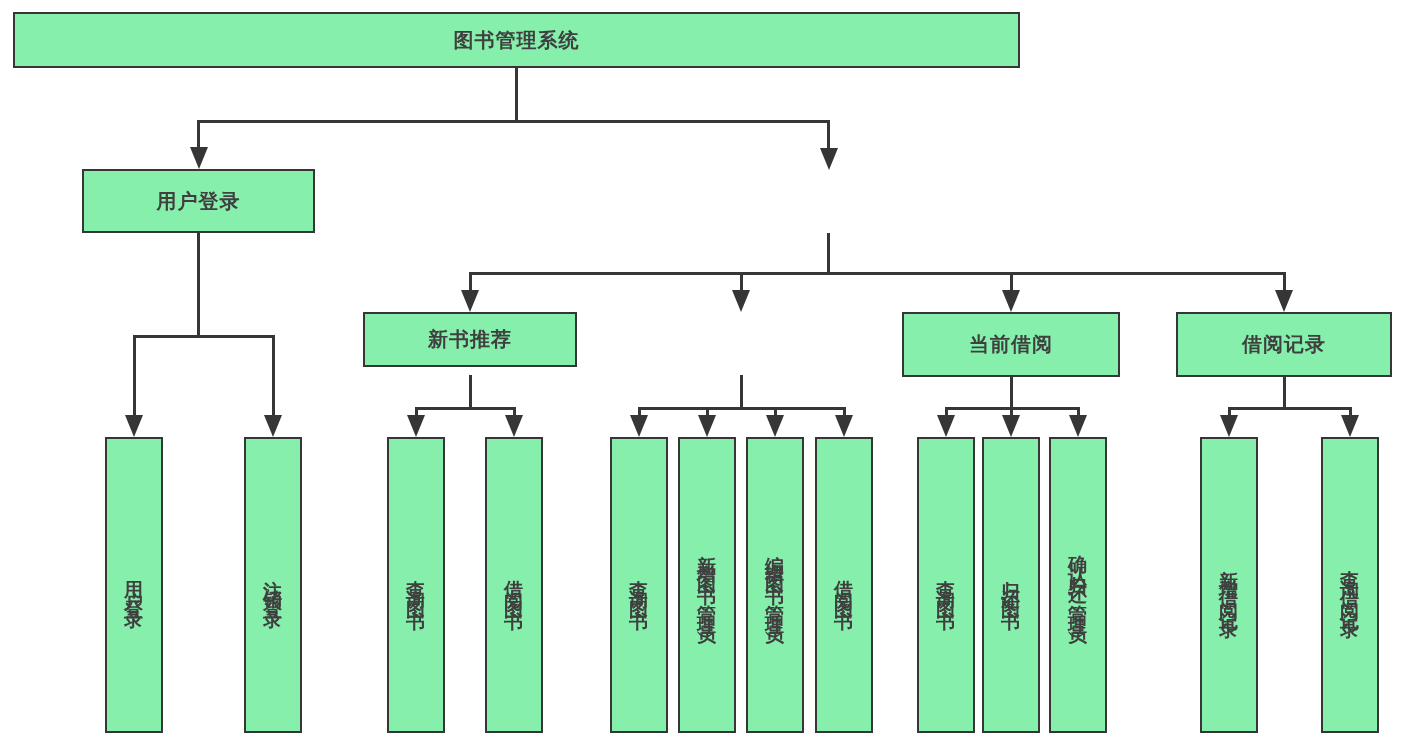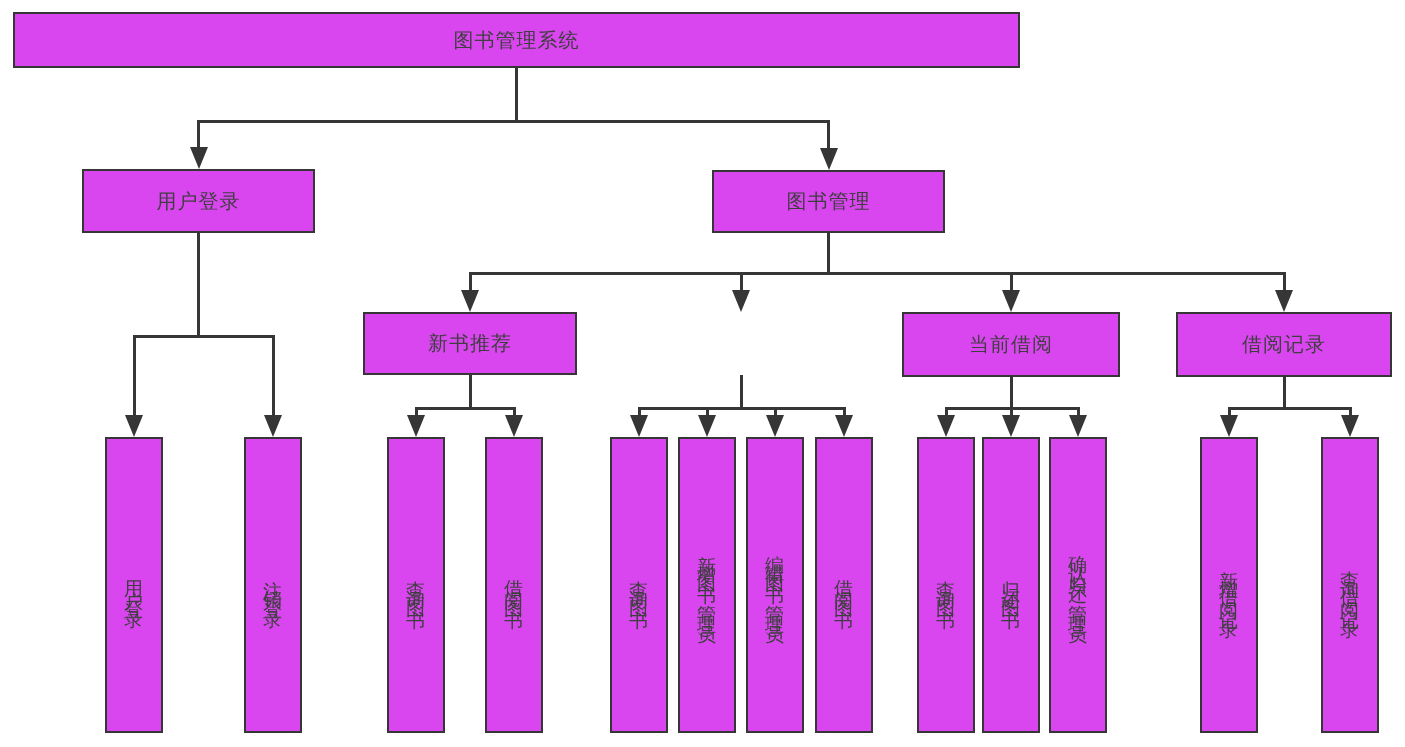--- a/index.html
+++ b/index.html
@@ -6,30 +6,31 @@
   #canvas {
     position: relative;
     width: 1405px;
     height: 747px;
     background: #ffffff;
     font-family: "Liberation Sans", "DejaVu Sans", sans-serif;
     overflow: hidden;
   }
   .box {
     position: absolute;
-    background: #d946ef;
+    background: #86efac;
     border: 2.5px solid #363636;
     box-sizing: border-box;
     display: flex;
     align-items: center;
     justify-content: center;
     color: #3f3f3f;
     font-size: 20px;
     letter-spacing: 1px;
     z-index: 2;
+    font-weight: bold;
   }
   .leaf { font-size: 19px; }
   .vtext {
     writing-mode: vertical-rl;
     text-orientation: mixed;
     letter-spacing: 10px;
     line-height: 1;
   }
   .vline { position: absolute; width: 3px; background: #363636; z-index: 1; }
   .hline { position: absolute; height: 3px; background: #363636; z-index: 1; }
@@ -59,41 +60,40 @@
   <div class="box" style="left:13px; top:12px; width:1007px; height:56px;">图书管理系统</div>
 
   <div class="vline" style="left:515px; top:68px; height:53px;"></div>
   <div class="hline" style="left:197px; top:120px; width:633px;"></div>
   <div class="vline" style="left:197px; top:120px; height:30px;"></div>
   <div class="arrow" style="left:189.5px; top:147px;"></div>
   <div class="vline" style="left:827px; top:120px; height:30px;"></div>
   <div class="arrow" style="left:819.5px; top:148px;"></div>
 
   <div class="box" style="left:82px; top:169px; width:233px; height:64px;">用户登录</div>
-  <div class="box" style="left:712px; top:170px; width:233px; height:63px;">图书管理</div>
 
   <div class="vline" style="left:197px; top:233px; height:103px;"></div>
   <div class="hline" style="left:132.5px; top:335px; width:142px;"></div>
   <div class="vline" style="left:132.5px; top:335px; height:82px;"></div>
   <div class="arrow" style="left:125px; top:415px;"></div>
   <div class="vline" style="left:271.5px; top:335px; height:82px;"></div>
   <div class="arrow" style="left:264px; top:415px;"></div>
 
   <div class="vline" style="left:827px; top:233px; height:41px;"></div>
   <div class="hline" style="left:468.5px; top:272px; width:817px;"></div>
   <div class="vline" style="left:468.5px; top:272px; height:20px;"></div>
   <div class="arrow" style="left:461px; top:290px;"></div>
   <div class="vline" style="left:739.5px; top:272px; height:20px;"></div>
   <div class="arrow" style="left:732px; top:290px;"></div>
   <div class="vline" style="left:1009.5px; top:272px; height:20px;"></div>
   <div class="arrow" style="left:1002px; top:290px;"></div>
   <div class="vline" style="left:1282.5px; top:272px; height:20px;"></div>
   <div class="arrow" style="left:1275px; top:290px;"></div>
 
-  <div class="box" style="left:363px; top:312px; width:214px; height:63px;text-align:center;">新书推荐</div>
+  <div class="box" style="left:363px; top:312px; width:214px; height:55px;text-align:center;">新书推荐</div>
   <div class="box" style="left:1176px; top:312px; width:216px; height:65px;">借阅记录</div>
   <div class="box" style="left:902px; top:312px; width:218px; height:65px;">当前借阅</div>
 
   <div class="vline" style="left:468.5px; top:375px; height:34px;"></div>
   <div class="hline" style="left:414.5px; top:407px; width:101px;"></div>
   <div class="vline" style="left:414.5px; top:407px; height:12px;"></div>
   <div class="arrow" style="left:407px; top:415px;"></div>
   <div class="vline" style="left:512.5px; top:407px; height:12px;"></div>
   <div class="arrow" style="left:505px; top:415px;"></div>
 

